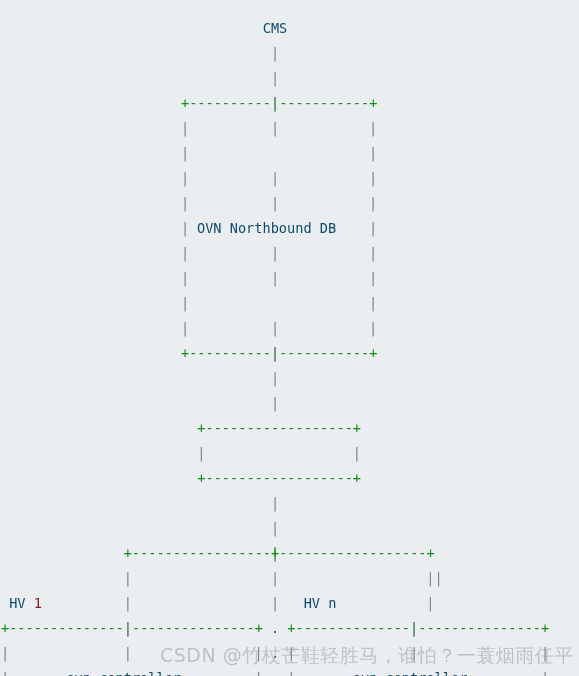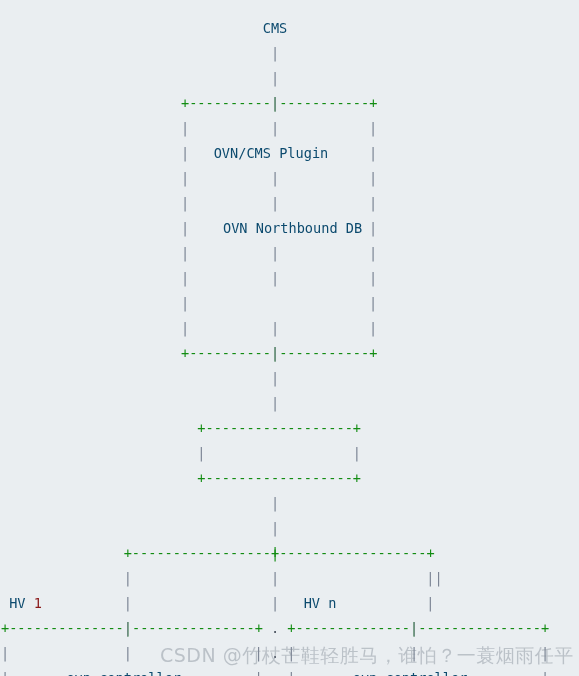--- a/index.html
+++ b/index.html
@@ -82,22 +82,21 @@
     <span class="tk-pipe" style="position: absolute; left: 180.96px; top: 277px; white-space: pre;">|</span>
     <span class="tk-pipe" style="position: absolute; left: 369.1px; top: 277px; white-space: pre;">|</span>
     <span class="tk-pipe" style="position: absolute; left: 180.96px; top: 302px; white-space: pre;">|</span>
     <span class="tk-pipe" style="position: absolute; left: 369.1px; top: 302px; white-space: pre;">|</span>
     <span class="tk-pipe" style="position: absolute; left: 270.94px; top: 102px; white-space: pre;">|</span>
     <span class="tk-pipe" style="position: absolute; left: 270.94px; top: 152px; white-space: pre;">|</span>
     <span class="tk-pipe" style="position: absolute; left: 270.94px; top: 177px; white-space: pre;">|</span>
     <span class="tk-pipe" style="position: absolute; left: 270.94px; top: 227px; white-space: pre;">|</span>
     <span class="tk-pipe" style="position: absolute; left: 270.94px; top: 252px; white-space: pre;">|</span>
     <span class="tk-pipe" style="position: absolute; left: 270.94px; top: 302px; white-space: pre;">|</span>
-    <span class="tk-plain" style="position: absolute; left: 213.68px; top: 127px; white-space: pre;">OVN/CMS Plugin</span>
-    <span class="tk-plain" style="position: absolute; left: 223px; top: 202px; white-space: pre;">OVN Northbound DB</span>
+    <span class="tk-plain" style="position: absolute; left: 197px; top: 202px; white-space: pre;">OVN Northbound DB</span>
     <span class="tk-dash" style="position: absolute; left: 180.96px; top: 327px; white-space: pre;">+----------|-----------+</span>
     <span class="tk-pipe" style="position: absolute; left: 270.94px; top: 327px; white-space: pre;">|</span>
     <span class="tk-pipe" style="position: absolute; left: 270.94px; top: 352px; white-space: pre;">|</span>
     <span class="tk-pipe" style="position: absolute; left: 270.94px; top: 377px; white-space: pre;">|</span>
     <span class="tk-dash" style="position: absolute; left: 197.32px; top: 402px; white-space: pre;">+------------------+</span>
     <span class="tk-pipe" style="position: absolute; left: 197.32px; top: 427px; white-space: pre;">|</span>
     <span class="tk-pipe" style="position: absolute; left: 352.74px; top: 427px; white-space: pre;">|</span>
     <span class="tk-dash" style="position: absolute; left: 197.32px; top: 452px; white-space: pre;">+------------------+</span>
     <span class="tk-pipe" style="position: absolute; left: 270.94px; top: 477px; white-space: pre;">|</span>
     <span class="tk-pipe" style="position: absolute; left: 270.94px; top: 502px; white-space: pre;">|</span>

